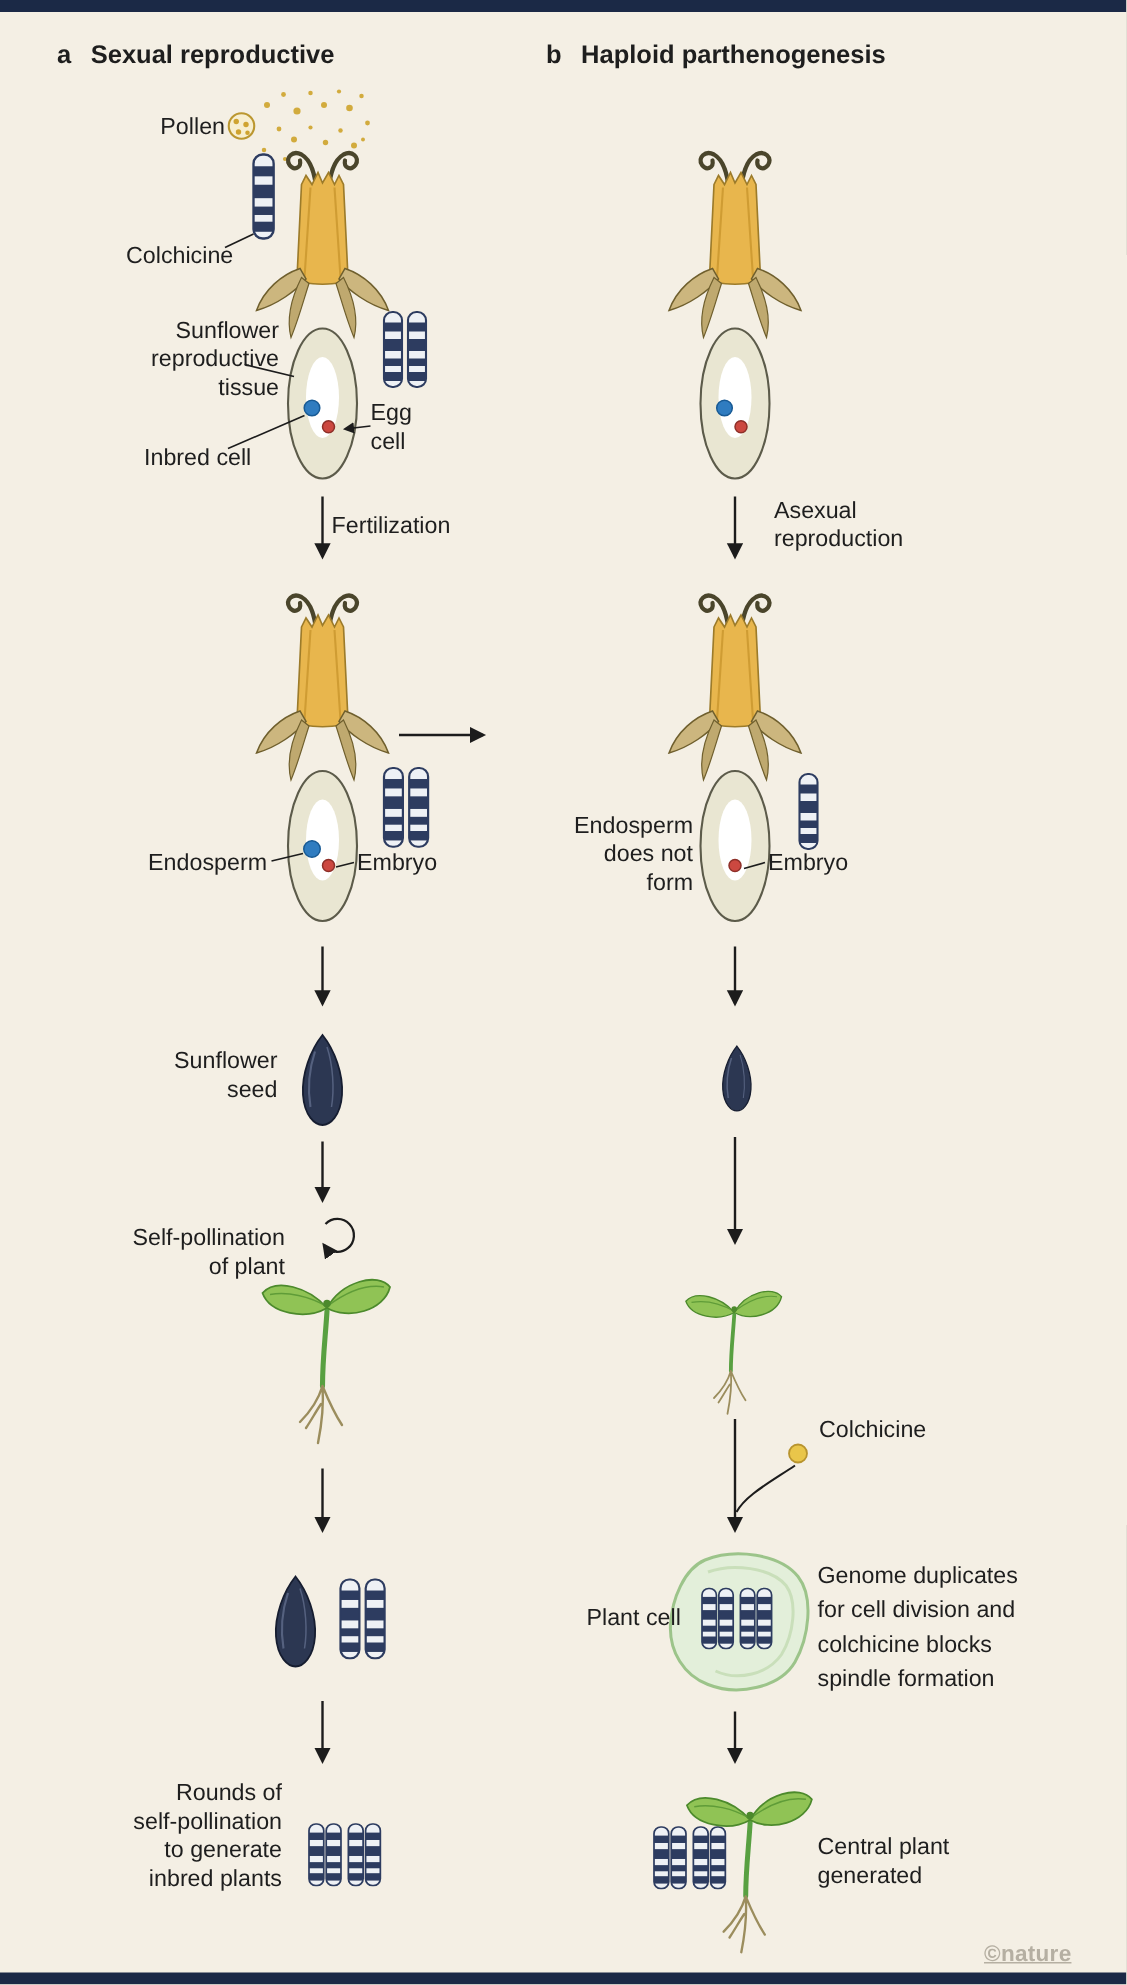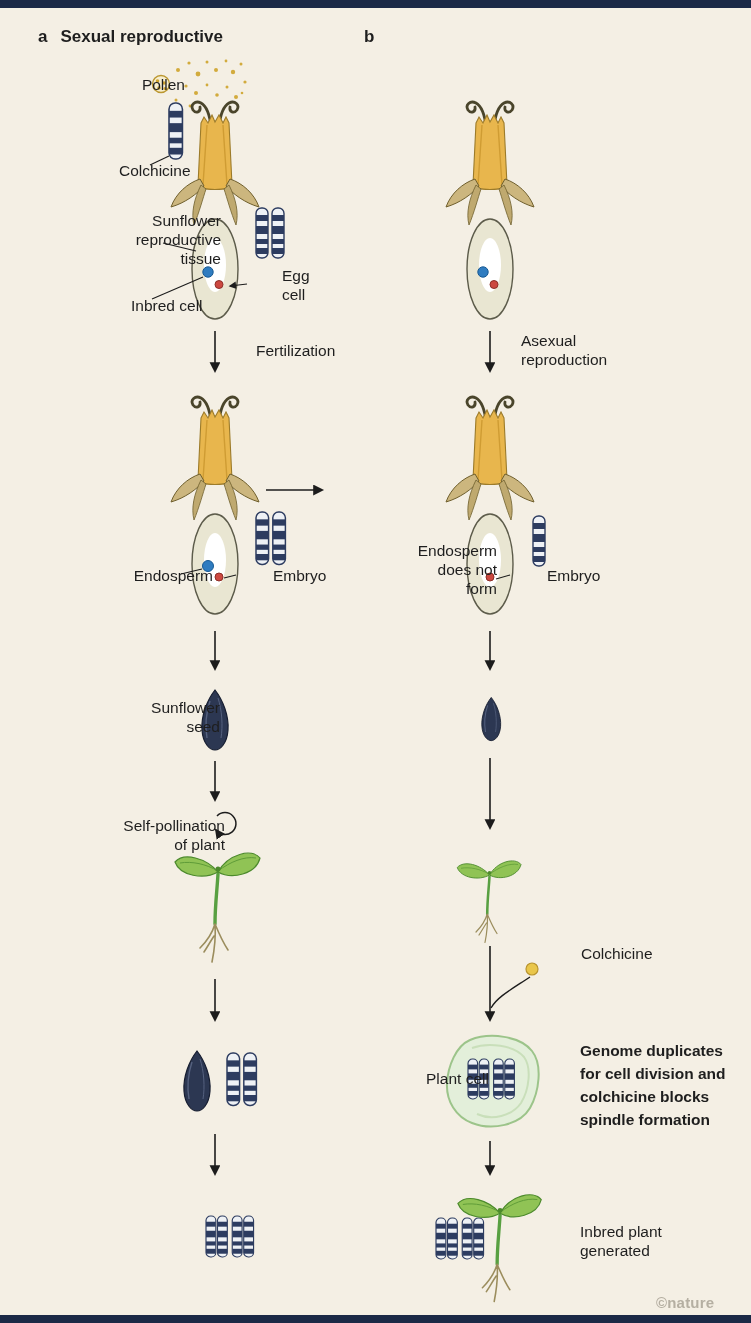--- a/index.html
+++ b/index.html
@@ -2,25 +2,25 @@
 <html><head>
 <meta charset="utf-8">
 <style>
   html,body{margin:0;padding:0;background:#d8d4ca;}
   .canvas{position:relative;width:751px;height:1323px;background:#f4efe4;
           font-family:"Liberation Sans",sans-serif;color:#1e1e1e;overflow:hidden;margin:0 auto;}
   .bar{position:absolute;left:0;width:100%;height:8px;background:#1b2946;}
   .bar.top{top:0}
   .bar.bottom{bottom:0}
   .art{position:absolute;left:0;top:0;}
-  .lbl{position:absolute;font-size:15.5px;line-height:19px;white-space:pre-line;margin-left:35px;}
+  .lbl{position:absolute;font-size:15.5px;line-height:19px;white-space:pre-line;}
   .r{text-align:right;}
   .title{position:absolute;font-weight:bold;font-size:17px;display:flex;gap:13px;white-space:nowrap;}
-  .lh-lg{line-height:23px;font-weight:bold;}
-  .credit{position:absolute;font-weight:bold;color:#b5afa2;font-size:15px;letter-spacing:.2px;}
+  .lh-lg{line-height:23px;}
+  .credit{position:absolute;font-weight:bold;color:#b5afa2;font-size:15px;letter-spacing:.2px;text-decoration:underline;}
 </style>
 </head>
 <body>
 
 <div class="canvas">
 
   <div class="bar top"></div>
   <div class="bar bottom"></div>
 
   <svg class="art" width="751" height="1323" viewBox="0 0 751 1323">
@@ -181,47 +181,52 @@
       <line x1="510" y1="575" x2="496" y2="579"></line>
     </g>
   </svg>
 
   <div class="title" style="left:38px;top:27px">
     <span>a</span>
     <span>Sexual reproductive</span>
   </div>
   <div class="title" style="left:364px;top:27px">
     <span>b</span>
+    <span>Haploid parthenogenesis</span>
   </div>
 
   <div class="lbl r" style="left:78px;top:75px;width:72px">Pollen</div>
   <div class="lbl" style="left:84px;top:161px">Colchicine</div>
   <div class="lbl r" style="left:58px;top:211px;width:128px">Sunflower
 reproductive
 tissue</div>
   <div class="lbl" style="left:247px;top:266px">Egg
 cell</div>
   <div class="lbl" style="left:96px;top:296px">Inbred cell</div>
   <div class="lbl" style="left:221px;top:341px">Fertilization</div>
   <div class="lbl r" style="left:76px;top:566px;width:102px">Endosperm</div>
   <div class="lbl" style="left:238px;top:566px">Embryo</div>
   <div class="lbl r" style="left:93px;top:698px;width:92px">Sunflower
 seed</div>
   <div class="lbl r" style="left:58px;top:816px;width:132px">Self-pollination
 of plant</div>
-
-  <div class="lbl" style="left:486px;top:331px">Asexual
+  <div class="lbl r" style="left:46px;top:1186px;width:142px">Rounds of
+self-pollination
+to generate
+inbred plants</div>
+
+  <div class="lbl" style="left:516px;top:331px">Asexual
 reproduction</div>
   <div class="lbl r" style="left:360px;top:541px;width:102px">Endosperm
 does not
 form</div>
   <div class="lbl" style="left:512px;top:566px">Embryo</div>
   <div class="lbl" style="left:546px;top:944px">Colchicine</div>
   <div class="lbl" style="left:391px;top:1069px">Plant cell</div>
   <div class="lbl lh-lg" style="left:545px;top:1039px">Genome duplicates
 for cell division and
 colchicine blocks
 spindle formation</div>
-  <div class="lbl" style="left:545px;top:1222px">Inbred plant
+  <div class="lbl" style="left:545px;top:1222px">Central plant
 generated</div>
 
   <div class="credit" style="left:656px;top:1294px">©nature</div>
 </div>
 
 </body></html>

